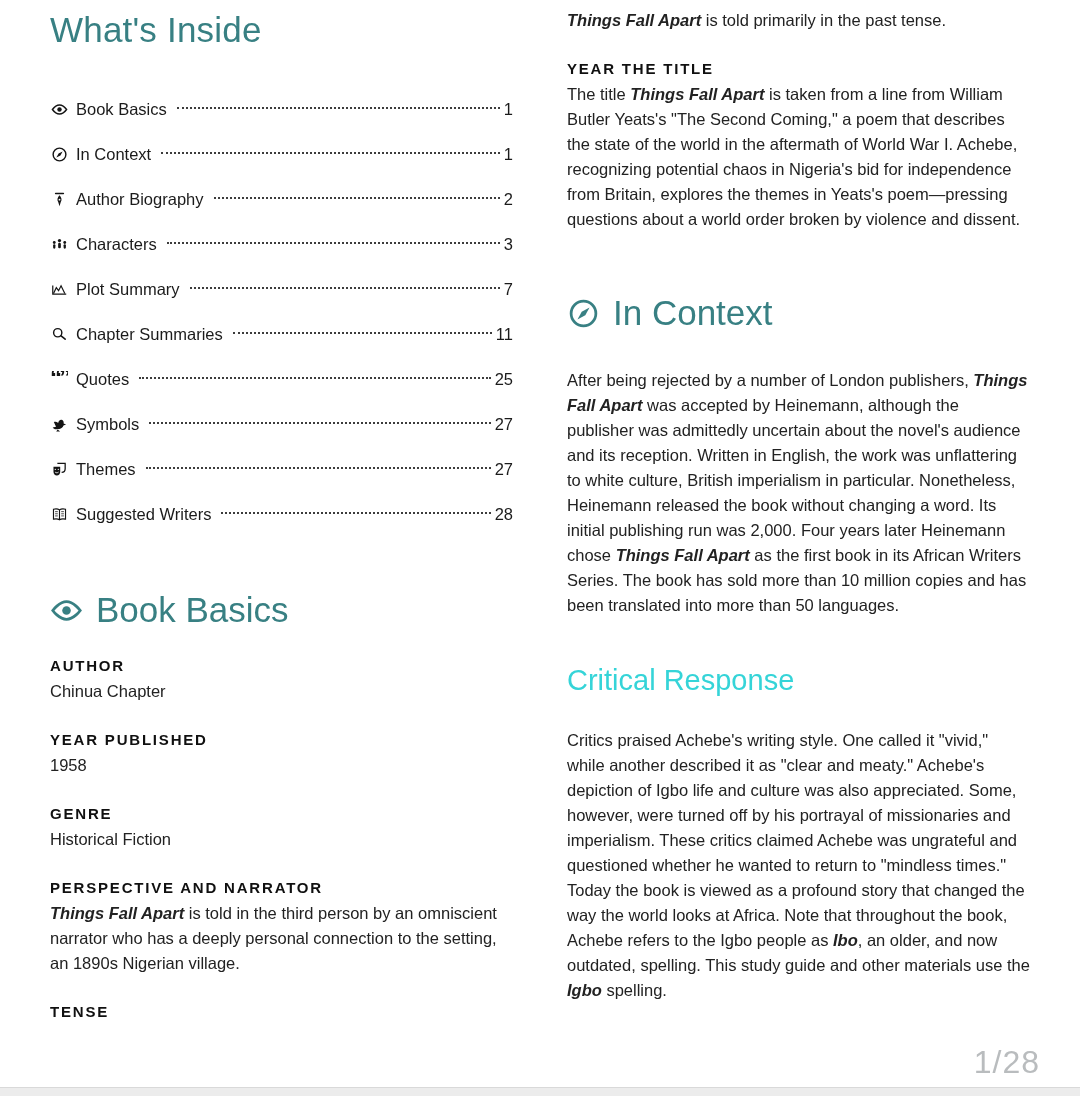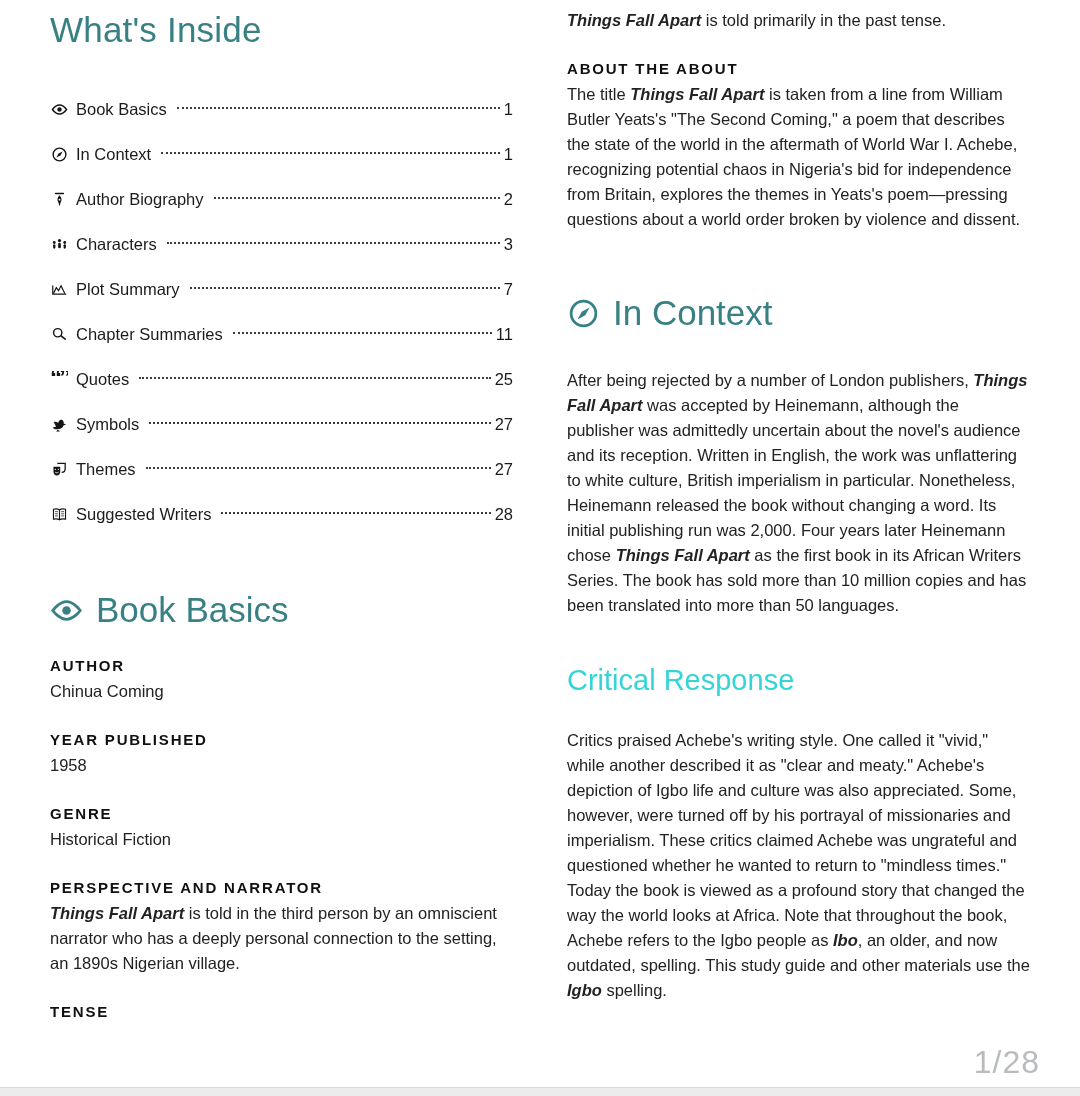--- a/index.html
+++ b/index.html
@@ -217,21 +217,21 @@
         <svg viewBox="0 0 24 24" style="color:#388083">
             <path d="M12 5.6C6.6 5.6 2 12 2 12s4.6 6.4 10 6.4S22 12 22 12 17.4 5.6 12 5.6z" fill="none" stroke="currentColor" stroke-width="2"></path>
             <circle cx="12" cy="12" r="3.1" fill="currentColor"></circle>
           </svg>
       </span>
       <span>Book Basics</span>
     </h1>
 
     <div class="field">
       <div class="field-label">AUTHOR</div>
-      <div class="field-value"><span>Chinua Coming</span></div>
+      <div class="field-value"><span>Chinua Chapter</span></div>
     </div>
 
     <div class="field">
       <div class="field-label">YEAR PUBLISHED</div>
       <div class="field-value"><span>1958</span></div>
     </div>
 
     <div class="field">
       <div class="field-label">GENRE</div>
       <div class="field-value"><span>Historical Fiction</span></div>
@@ -245,21 +245,21 @@
     <div class="field">
       <div class="field-label">TENSE</div>
     </div>
 
   </div>
 
   <div class="col">
 
     <p class="body first-line"><i>Things Fall Apart</i><span> is told primarily in the past tense.</span></p>
 
-    <div class="mini-label about-label">ABOUT THE ABOUT</div>
+    <div class="mini-label about-label">YEAR THE TITLE</div>
 
     <p class="body after-label"><span>The title </span><i>Things Fall Apart</i><span> is taken from a line from William Butler Yeats's "The Second Coming," a poem that describes the state of the world in the aftermath of World War I. Achebe, recognizing potential chaos in Nigeria's bid for independence from Britain, explores the themes in Yeats's poem—pressing questions about a world order broken by violence and dissent.</span></p>
 
     <h1 class="section-heading incontext-heading">
       <span class="hicon">
         <svg viewBox="0 0 24 24" style="color:#388083">
             <circle cx="12" cy="12" r="9" fill="none" stroke="currentColor" stroke-width="2"></circle>
             <path d="M7.6 16.4l3.1-5.7 5.7-3.1-3.1 5.7z" fill="currentColor"></path>
           </svg>
       </span>

